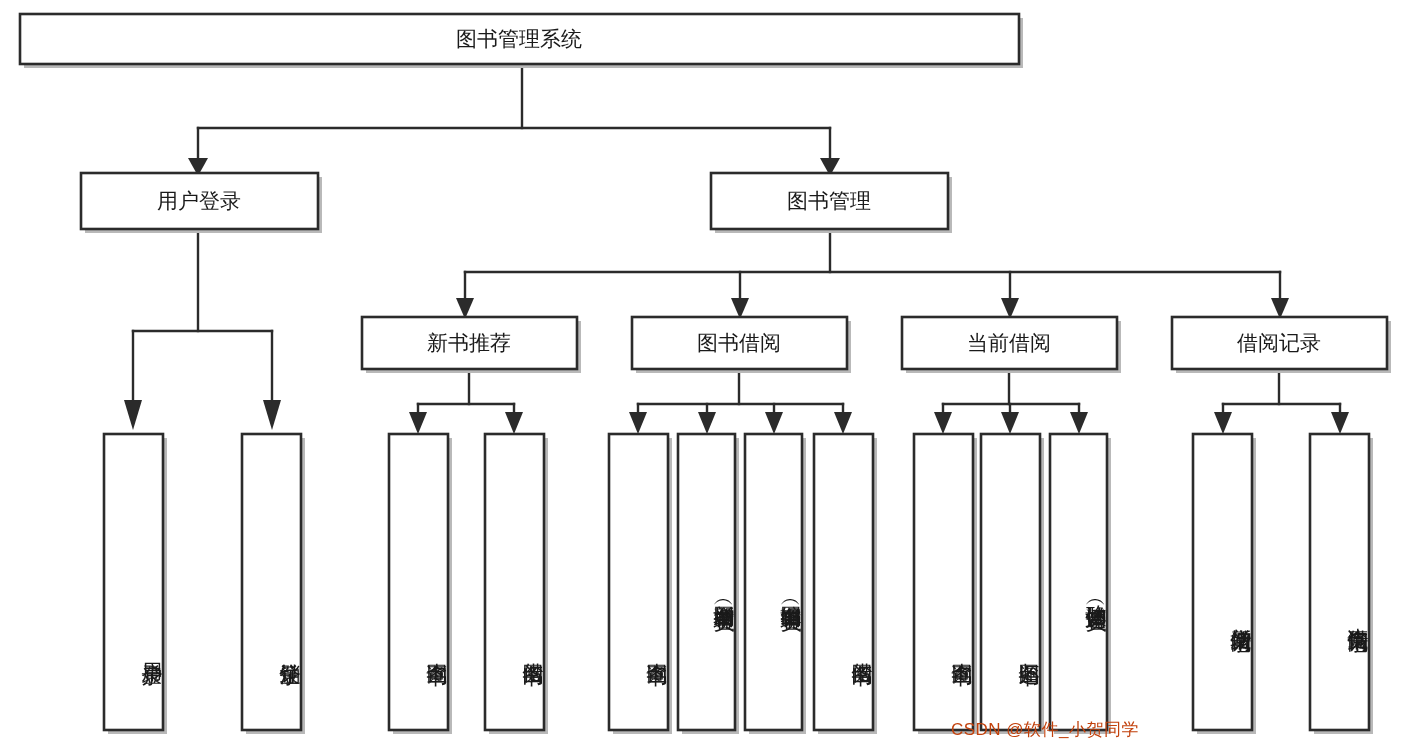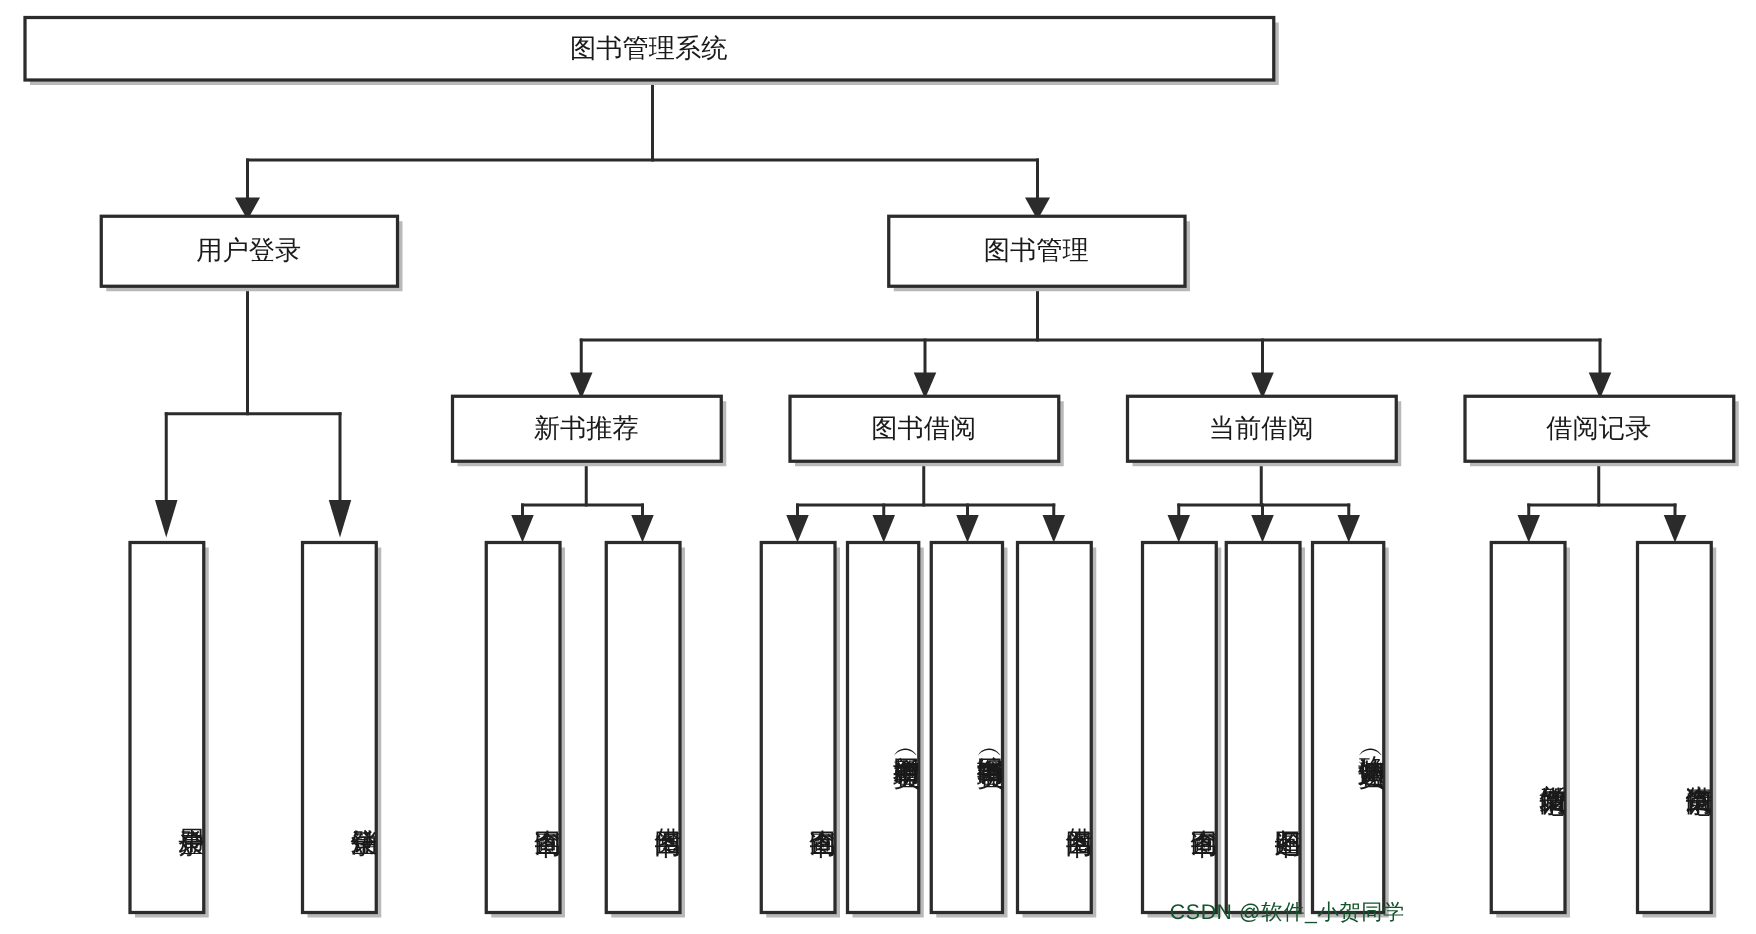--- a/index.html
+++ b/index.html
@@ -62,25 +62,25 @@
     font-family: "Liberation Sans", "DejaVu Sans", sans-serif;
     font-size: 21px;
     line-height: 1.05;
     color: #1a1a1a;
     letter-spacing: 1px;
     white-space: nowrap;
     pointer-events: none;
   }
   .watermark {
     position: absolute;
-    right: 26px;
+    right: 11px;
     bottom: 6px;
     font-family: "Liberation Sans", "DejaVu Sans", sans-serif;
     font-size: 17px;
-    color: #14532d;
+    color: #c2410c;
     letter-spacing: 0.5px;
     white-space: nowrap;
   }
 </style>
 </head>
 <body>
 
 <div id="diagram-root">
 
   <svg class="tree" viewBox="0 0 1405 747" xmlns="http://www.w3.org/2000/svg">

